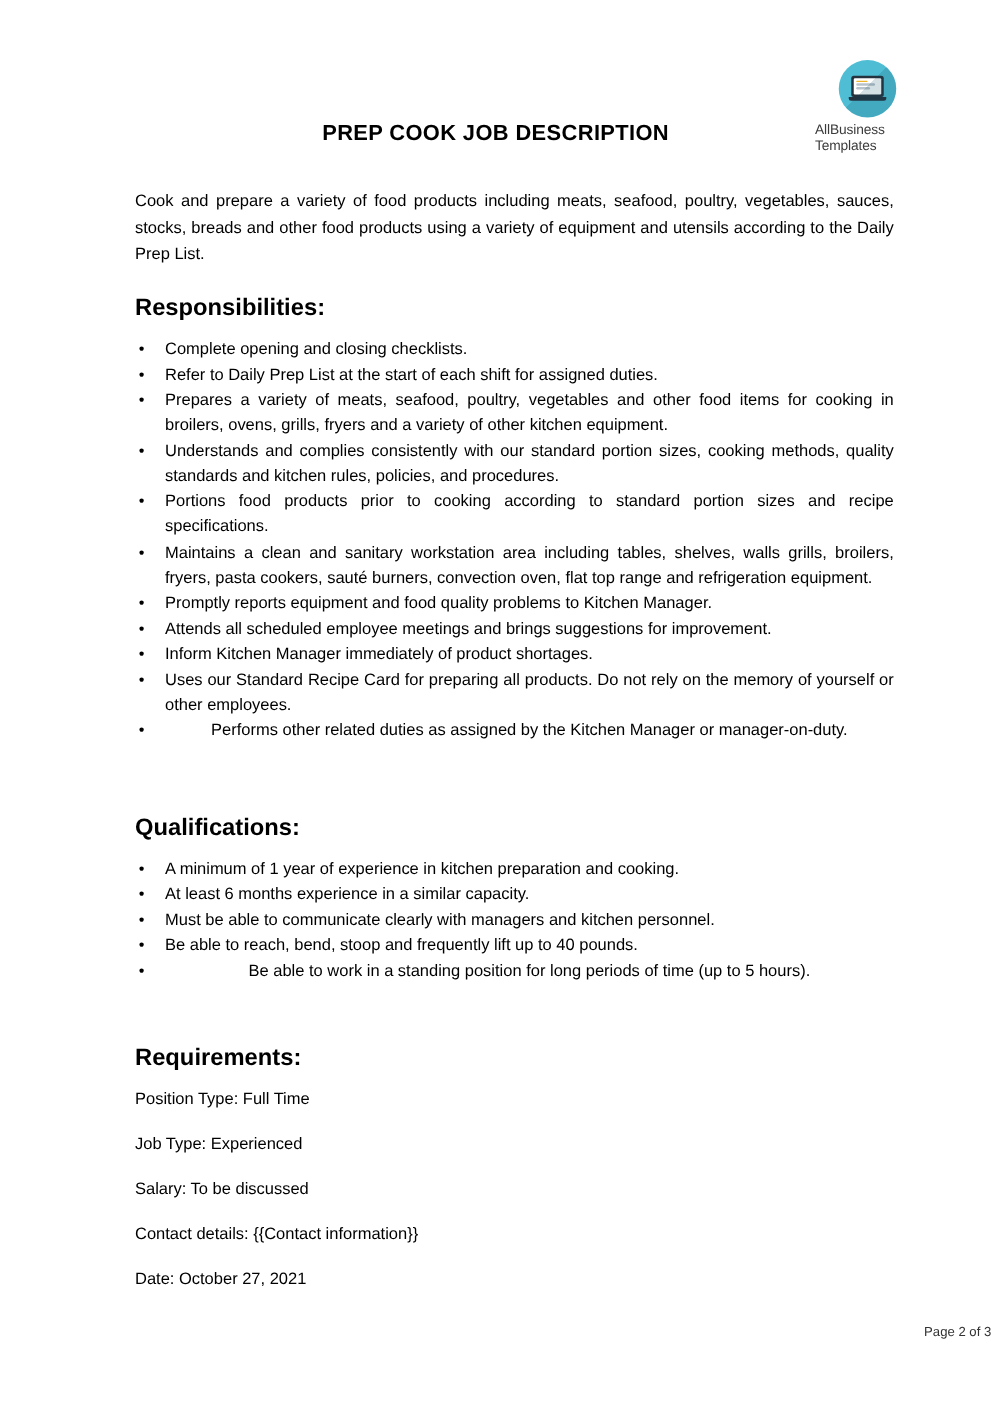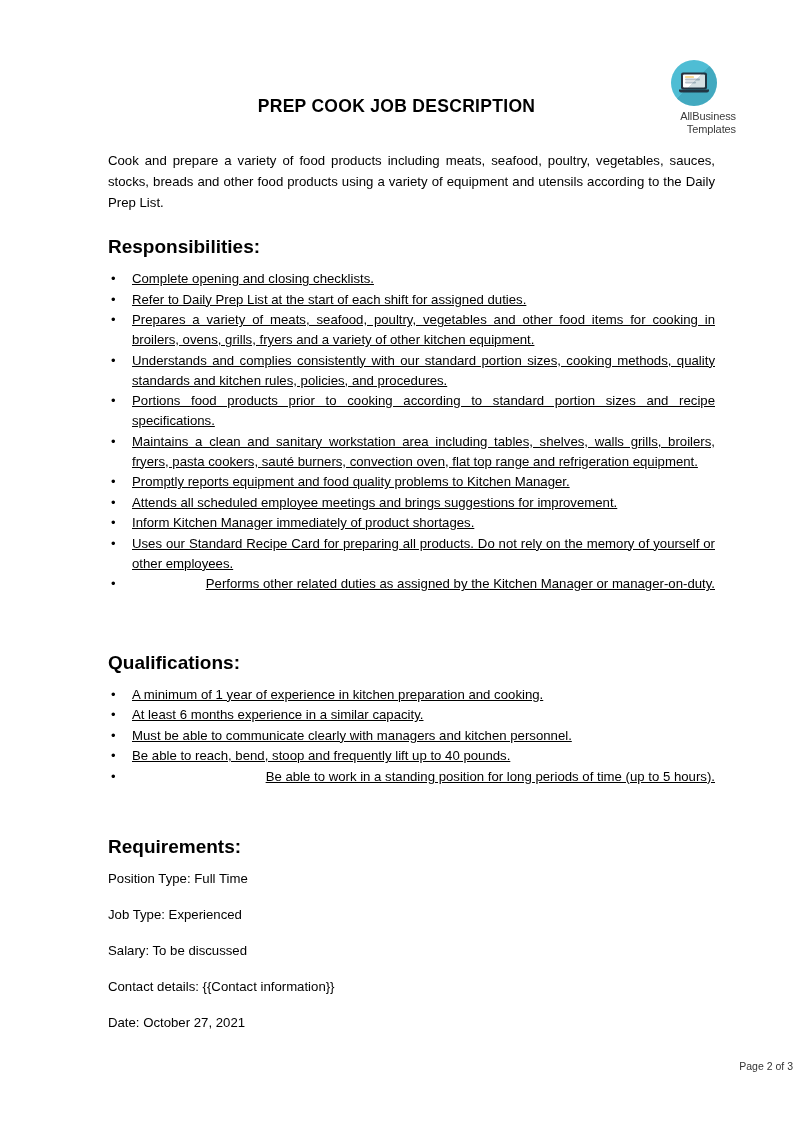--- a/index.html
+++ b/index.html
@@ -19,23 +19,23 @@
   .page {
     position: absolute;
     inset: 0;
     background: #ffffff;
   }
 
   
   .logo-block {
     position: absolute;
     left: 652px;
-    top: 60px;
+    top: 48px;
     width: 84px;
-    text-align: right;
+    text-align: left;
   }
   .logo-circle {
     width: 46px;
     height: 46px;
     margin: 0 auto;
     border-radius: 50%;
     background: #4fbdd4;
     position: relative;
     overflow: hidden;
   }
@@ -123,40 +123,39 @@
     margin: 24px 0 12px 0;
     font-size: 19px;
     font-weight: bold;
     line-height: 20px;
   }
 
   ul.bullets {
     list-style: none;
     margin: 0;
     padding: 0;
-    text-decoration: underline;
   }
   ul.bullets > li {
     position: relative;
     padding-left: 24px;
     margin: 0 0 0.5px 0;
     font-size: 13.2px;
     line-height: 20px;
     text-align: justify;
     text-justify: inter-word;
   }
   ul.bullets > li::before {
     content: "\2022";
     position: absolute;
     left: 3px;
     top: 0;
     font-size: 13px;
     line-height: 20px;
   }
-  ul.bullets > li:last-child { text-align: right; }
+  ul.bullets > li:last-child { text-align: center; }
 
   .req-line {
     margin: 0 0 16px 0;
     font-size: 13.2px;
     line-height: 20px;
   }
 
   .spacer-lg { height: 34px; }
   .spacer-md { height: 26px; }
 

